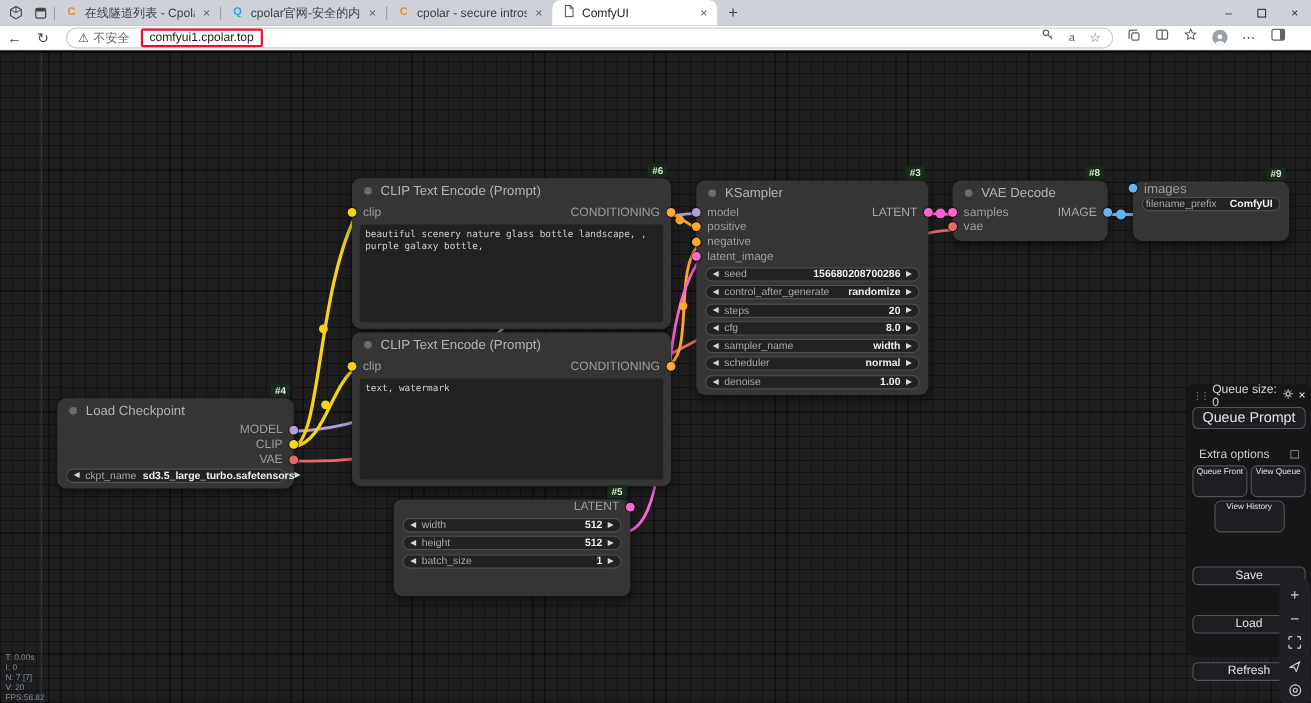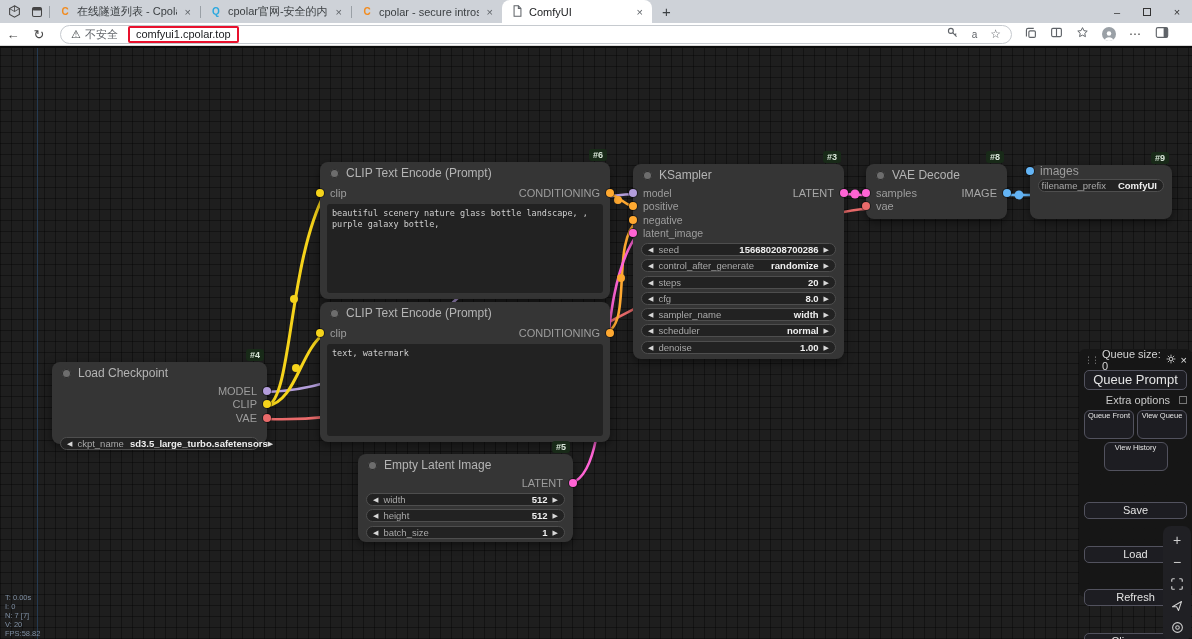--- a/index.html
+++ b/index.html
@@ -86,22 +86,22 @@
     background:rgba(22,22,22,.95); border-radius:6px; z-index:3; padding:4px 5px;
     color:#cfcfcf; }
   .menu-header { display:flex; align-items:center; height:13px; font-size:11px; color:#d4d4d4; }
   .drag-handle { font-size:9px; color:#8a8a8a; letter-spacing:-2px; margin-right:4px; }
   .queue-size { flex:1; }
   .menu-gear { margin:0 3px; }
   .menu-close { font-size:11px; color:#e0e0e0; margin-left:2px; }
   .btn { display:block; width:100%; background:#1d1d22; border:1px solid #52525e;
     border-radius:5px; color:#e4e4e4; text-align:center; font-family:"Liberation Sans",sans-serif; }
   .btn-queue { height:20px; font-size:13px; line-height:18px; margin-top:4px; }
-  .extra-row { display:flex; align-items:center; justify-content:flex-end; gap:9px;
-    margin-top:4px; font-size:11px; color:#c9c9c9; }
+  .extra-row { display:flex; align-items:center; justify-content:center; gap:19px;
+    margin-top:17px; font-size:11px; color:#c9c9c9; }
   .checkbox { width:8px; height:8px; border:1px solid #777; background:#1a1a1a; }
   .mini-row { display:flex; gap:3px; margin-top:4px; }
   .btn-mini { height:29px; font-size:7.5px; line-height:9px; border-radius:6px; flex:1; }
   .btn-hist { width:64px; margin:3px auto 0; }
   .btn-list { margin-top:7px; display:flex; flex-direction:column; gap:2.5px; }
   .btn-std { height:17px; font-size:11px; line-height:15px;margin-top:24px; }
 
   
   .ztoolbar { position:absolute; left:1163px; top:478px; width:28px; height:115px;
     background:#202024; border-radius:8px; z-index:4; display:flex; flex-direction:column;
@@ -390,36 +390,32 @@
       <span class="dot out" style="background:#b39ddb"></span>
     </div>
     <div class="io-row" style="justify-content:flex-end; font-size:11px;">
       <span>CLIP</span>
       <span class="dot out" style="background:#f5d31b"></span>
     </div>
     <div class="io-row" style="justify-content:flex-end; font-size:11px;">
       <span>VAE</span>
       <span class="dot out" style="background:#e96a6a"></span>
     </div>
-    <div class="widgets" style="margin-top:12px;">
+    <div class="widgets" style="margin-top:1px;">
       <div class="widget">
         <span class="arr">◀</span>
         <span class="wname">ckpt_name</span>
         <span class="wval" style="margin-left:6px; margin-right:auto;">sd3.5_large_turbo.safetensors</span>
         <span class="arr">▶</span>
       </div>
     </div>
   </div>
 
   <div class="node" style="left:358px; top:406px; width:215px; height:88px;">
     <span class="badge">#5</span>
-    <div class="node-header">
-      <span class="collapse-dot"></span>
-      <span>Empty Latent Image</span>
-    </div>
     <div class="io-row" style="justify-content:flex-end; font-size:11px; height:14px;">
       <span>LATENT</span>
       <span class="dot out" style="background:#ff64d5"></span>
     </div>
     <div class="widgets">
       <div class="widget">
         <span class="arr">◀</span>
         <span class="wname">width</span>
         <span class="wval">512</span>
         <span class="arr">▶</span>

